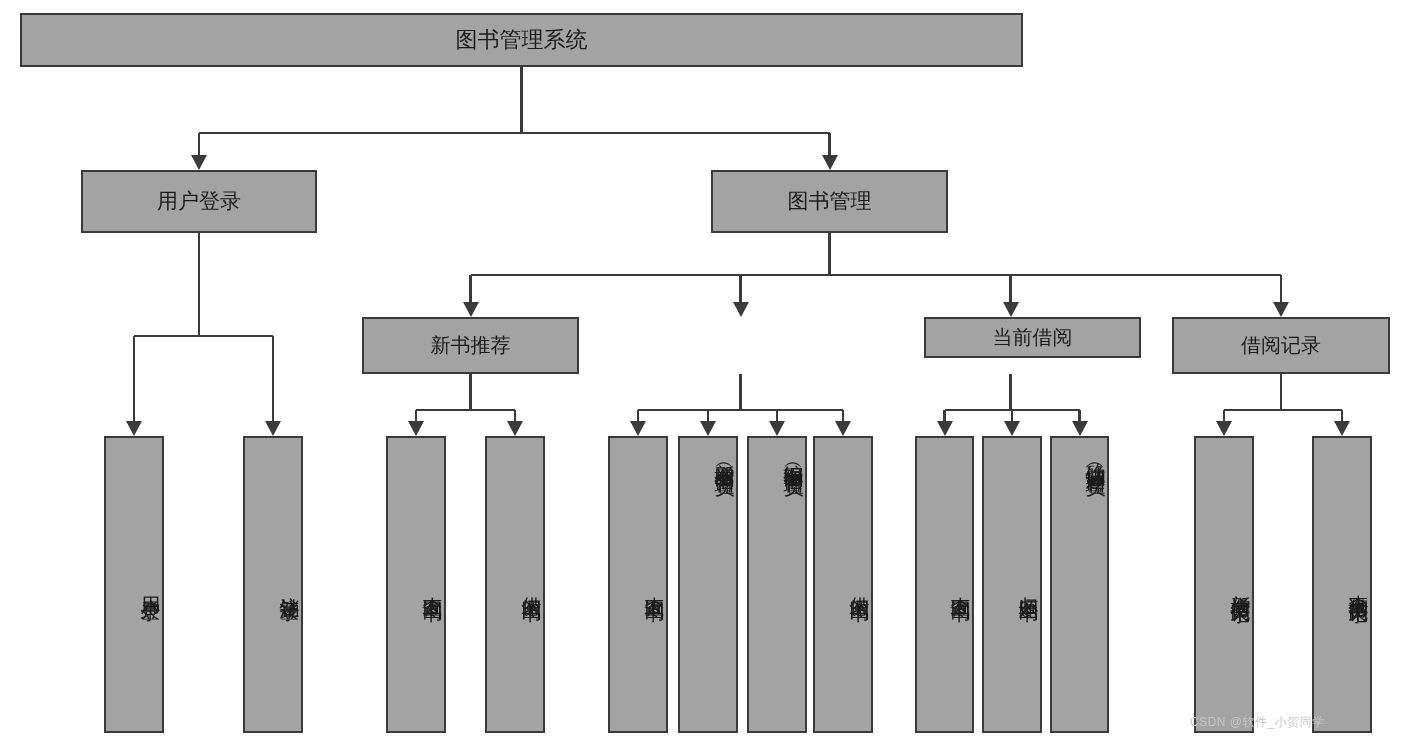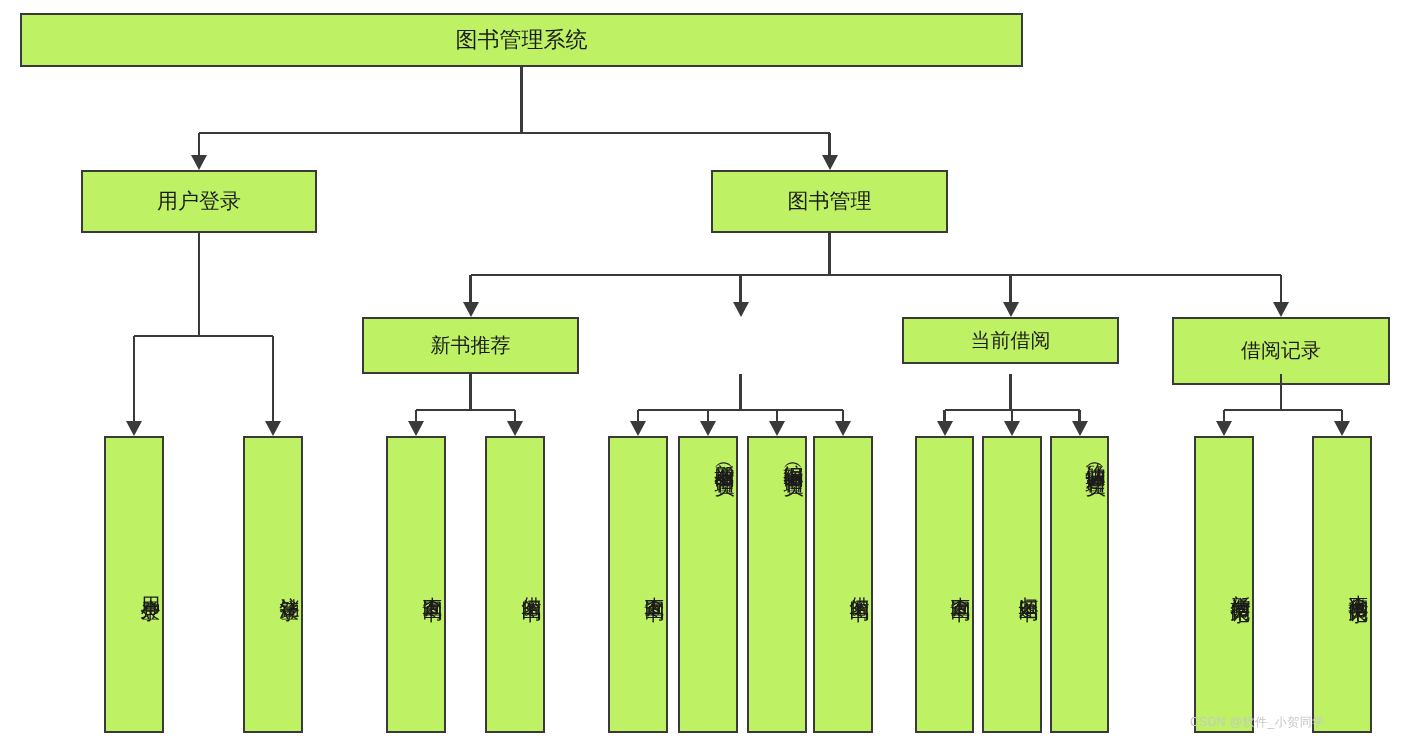--- a/index.html
+++ b/index.html
@@ -15,21 +15,21 @@
     position: relative;
     width: 1405px;
     height: 747px;
     background: #ffffff;
     overflow: hidden;
   }
   
   .node {
     position: absolute;
     box-sizing: border-box;
-    background: #bef264;
+    background: #a3a3a3;
     border: 2.5px solid #3a3a3a;
     display: flex;
     align-items: center;
     justify-content: center;
     color: #1b1b1b;
     line-height: 1.18;
     text-align: center;
   }
   .node.root {
     font-size: 22px;
@@ -94,24 +94,24 @@
   <div class="node level2" id="node-l2-0" style="left: 81px; top: 170px; width: 236px; height: 63px;">
     <span>用户登录</span>
   </div>
   <div class="node level2" id="node-l2-1" style="left: 711px; top: 170px; width: 237px; height: 63px;">
     <span>图书管理</span>
   </div>
 
   <div class="node level3" id="node-l3-0" style="left: 362px; top: 317px; width: 217px; height: 57px;">
     <span>新书推荐</span>
   </div>
-  <div class="node level3" id="node-l3-2" style="left: 902px; top: 317px; width: 217px; height: 47px;">
+  <div class="node level3" id="node-l3-2" style="left: 924px; top: 317px; width: 217px; height: 41px;">
     <span>当前借阅</span>
   </div>
-  <div class="node level3" id="node-l3-3" style="left: 1172px; top: 317px; width: 218px; height: 68px;">
+  <div class="node level3" id="node-l3-3" style="left: 1172px; top: 317px; width: 218px; height: 57px;">
     <span>借阅记录</span>
   </div>
 
   <div id="leaf-host">
       <div class="node leaf" style="left: 104px; top: 436px; width: 60px; height: 297px;">
         <span>用户登录</span>
       </div>
       <div class="node leaf" style="left: 243px; top: 436px; width: 60px; height: 297px;">
         <span>注销登录</span>
       </div>

